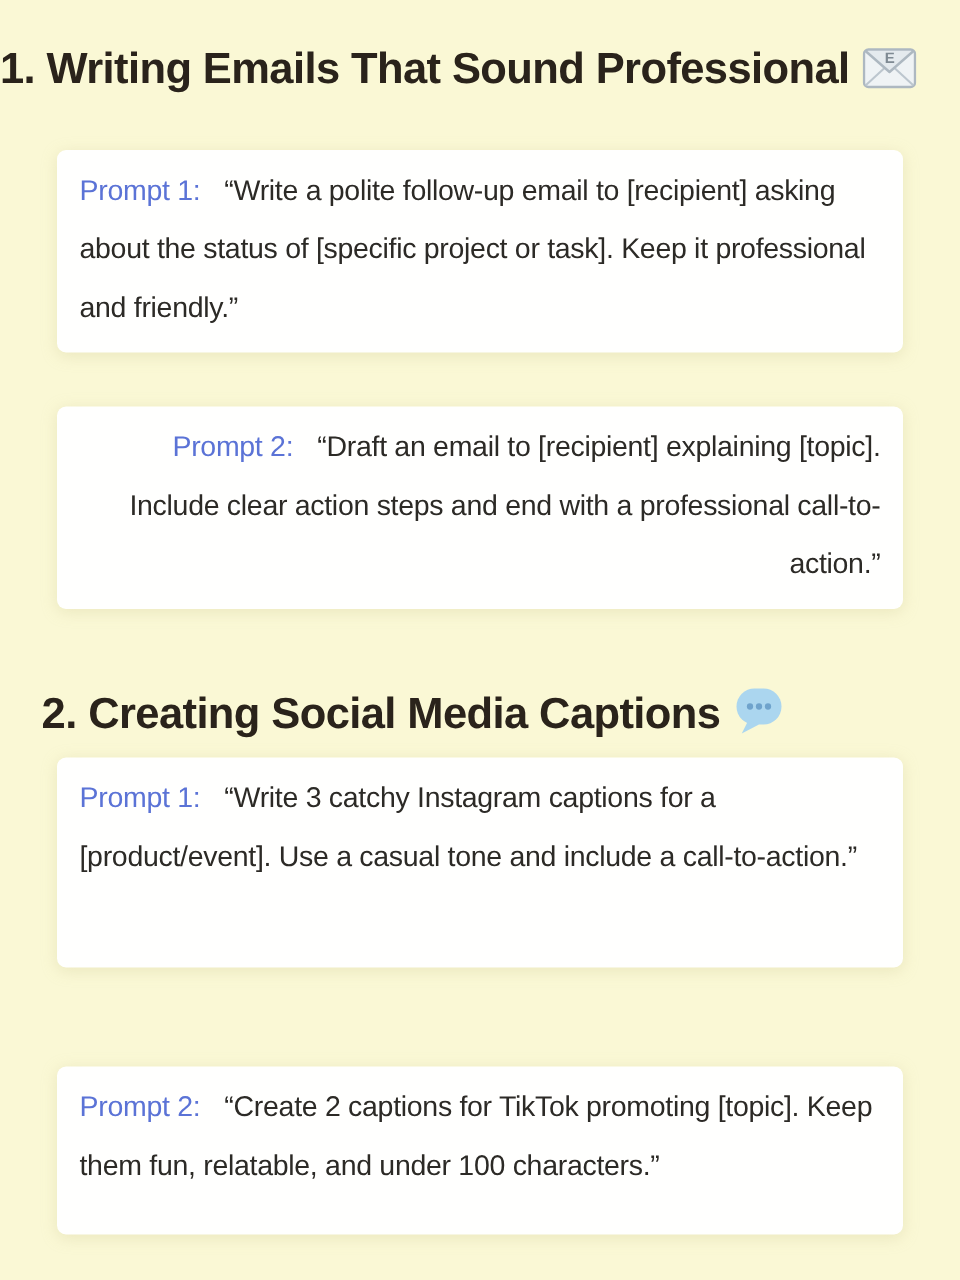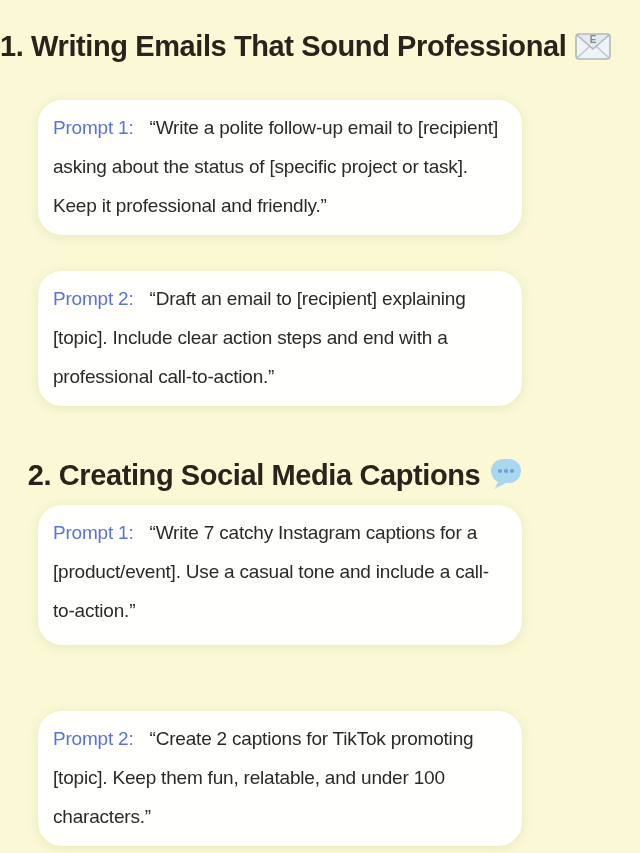--- a/index.html
+++ b/index.html
@@ -29,33 +29,33 @@
     display: inline-block;
     vertical-align: -5px;
     margin-left: 9px;
   }
   .heading-1 { top: 30px; }
   .heading-2 { top: 457px; }
 
   .card {
     position: absolute;
     left: 38px;
-    width: 484px;
+    width: 564px;
     box-sizing: border-box;
     background: #FFFFFE;
-    border-radius: 24px;
+    border-radius: 6px;
     padding: 8px 15px 10px 15px;
     box-shadow: 0 2px 10px rgba(205, 200, 150, 0.35);
     font-size: 19px;
     line-height: 39px;
     letter-spacing: -0.2px;
     color: #2C2A26;
   }
   .card-1 { top: 100px; min-height: 128px; }
-  .card-2 { top: 271px; min-height: 135px; }
+  .card-2 { top: 271px; min-height: 135px; text-align: right; }
   .card-3 { top: 505px; min-height: 140px; }
   .card-4 { top: 675px; min-height: 112px; margin-top: 36px; }
 
   .prompt-label {
     color: #5B73D6;
     margin-right: 16px;
     white-space: nowrap;
   }
   .prompt-text { color: #2C2A26; }
 </style>
@@ -86,20 +86,20 @@
     <span>2. Creating Social Media Captions</span><span class="icon"><svg width="34" height="33" viewBox="0 0 34 33">
       <rect x="2" y="2" width="30" height="24" rx="12" fill="#ABD6EF"></rect>
       <path d="M10 23 L5.5 32 L17 26 Z" fill="#ABD6EF"></path>
       <circle cx="11" cy="14" r="2.1" fill="#6FA3CC"></circle>
       <circle cx="17" cy="14" r="2.1" fill="#6FA3CC"></circle>
       <circle cx="23" cy="14" r="2.1" fill="#6FA3CC"></circle>
     </svg></span>
   </div>
 
   <div class="card card-3">
-    <span class="prompt-label">Prompt 1:</span><span class="prompt-text">“Write 7 catchy Instagram captions for a [product/event]. Use a casual tone and include a call-to-action.”</span>
+    <span class="prompt-label">Prompt 1:</span><span class="prompt-text">“Write 3 catchy Instagram captions for a [product/event]. Use a casual tone and include a call-to-action.”</span>
   </div>
 
   <div class="card card-4">
     <span class="prompt-label">Prompt 2:</span><span class="prompt-text">“Create 2 captions for TikTok promoting [topic]. Keep them fun, relatable, and under 100 characters.”</span>
   </div>
 
 </div>
 
 </body></html>

